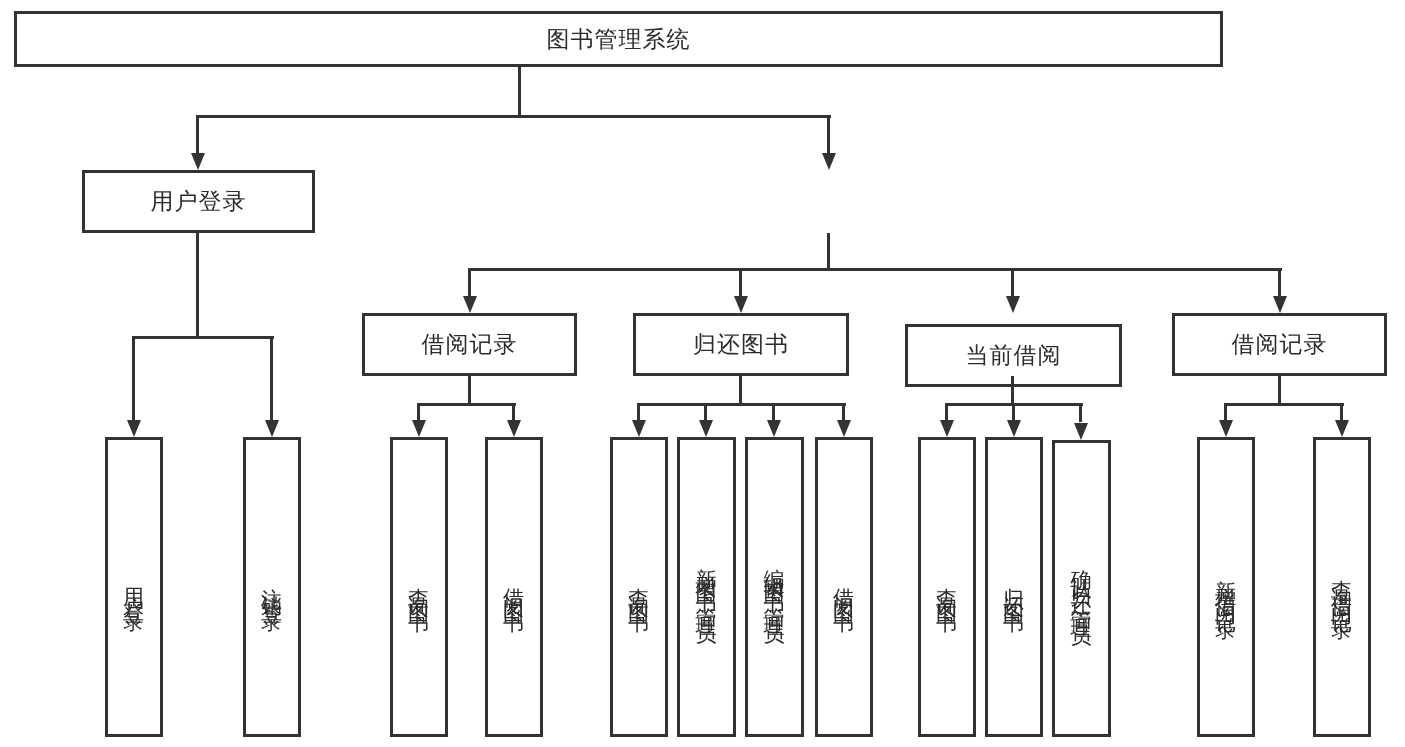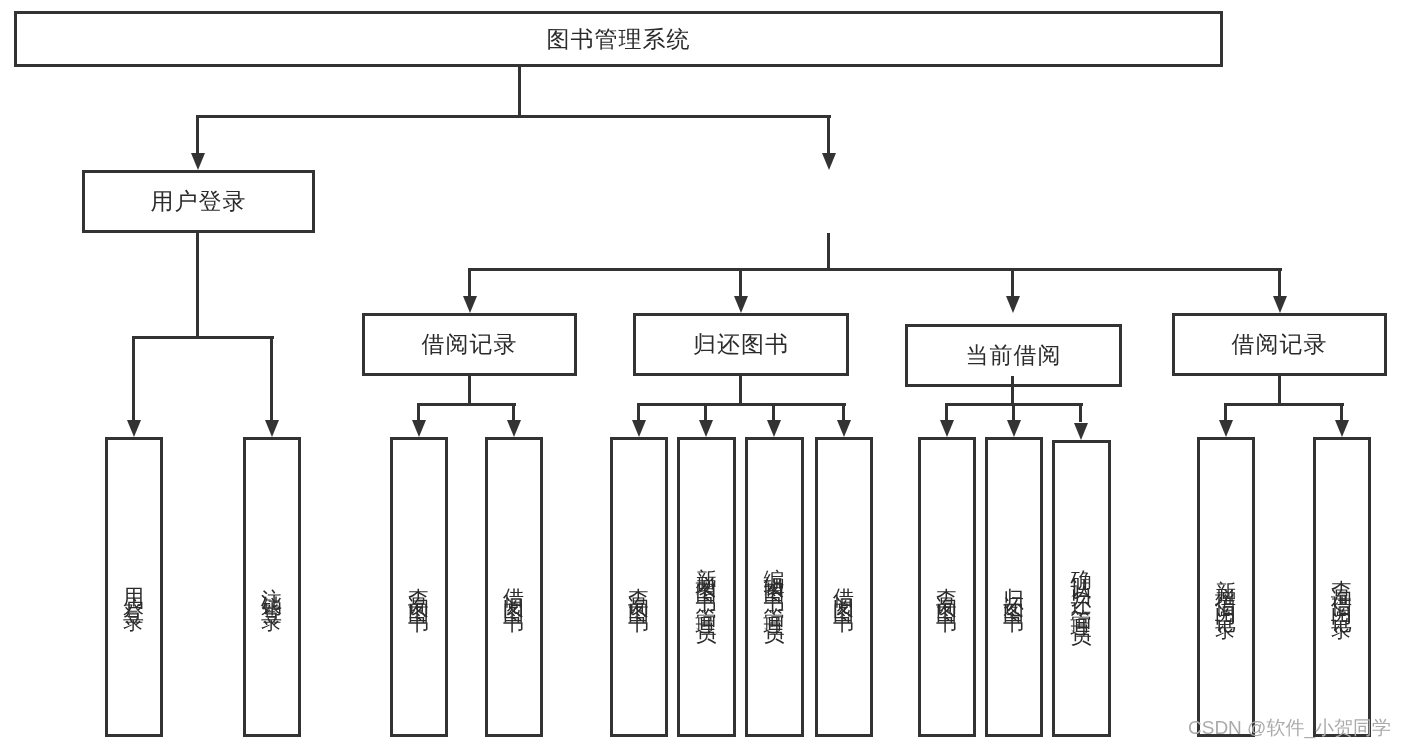--- a/index.html
+++ b/index.html
@@ -122,21 +122,20 @@
     <span class="lbl">确认归还（管理员）</span>
   </div>
 
   <div class="box v" style="left:1197px;top:437px;width:58px;height:300px">
     <span class="lbl">新增借阅记录</span>
   </div>
   <div class="box v" style="left:1313px;top:437px;width:58px;height:300px">
     <span class="lbl">查询借阅记录</span>
   </div>
 
-  <div class="watermark">CSDN @软件_小贺同学</div>
 <div class="line" style="left: 518px; top: 67px; width: 3px; height: 50px;"></div>
     <div class="line" style="left: 196px; top: 117px; width: 3px; height: 40px;"></div>
     <div class="line" style="left: 827px; top: 117px; width: 3px; height: 40px;"></div>
     <div class="line" style="left: 196px; top: 233px; width: 3px; height: 105px;"></div>
     <div class="line" style="left: 132px; top: 338px; width: 3px; height: 85px;"></div>
     <div class="line" style="left: 270px; top: 338px; width: 3px; height: 85px;"></div>
     <div class="line" style="left: 827px; top: 233px; width: 3px; height: 37px;"></div>
     <div class="line" style="left: 468px; top: 270px; width: 3px; height: 30px;"></div>
     <div class="line" style="left: 739px; top: 270px; width: 3px; height: 30px;"></div>
     <div class="line" style="left: 1011px; top: 270px; width: 3px; height: 30px;"></div>

